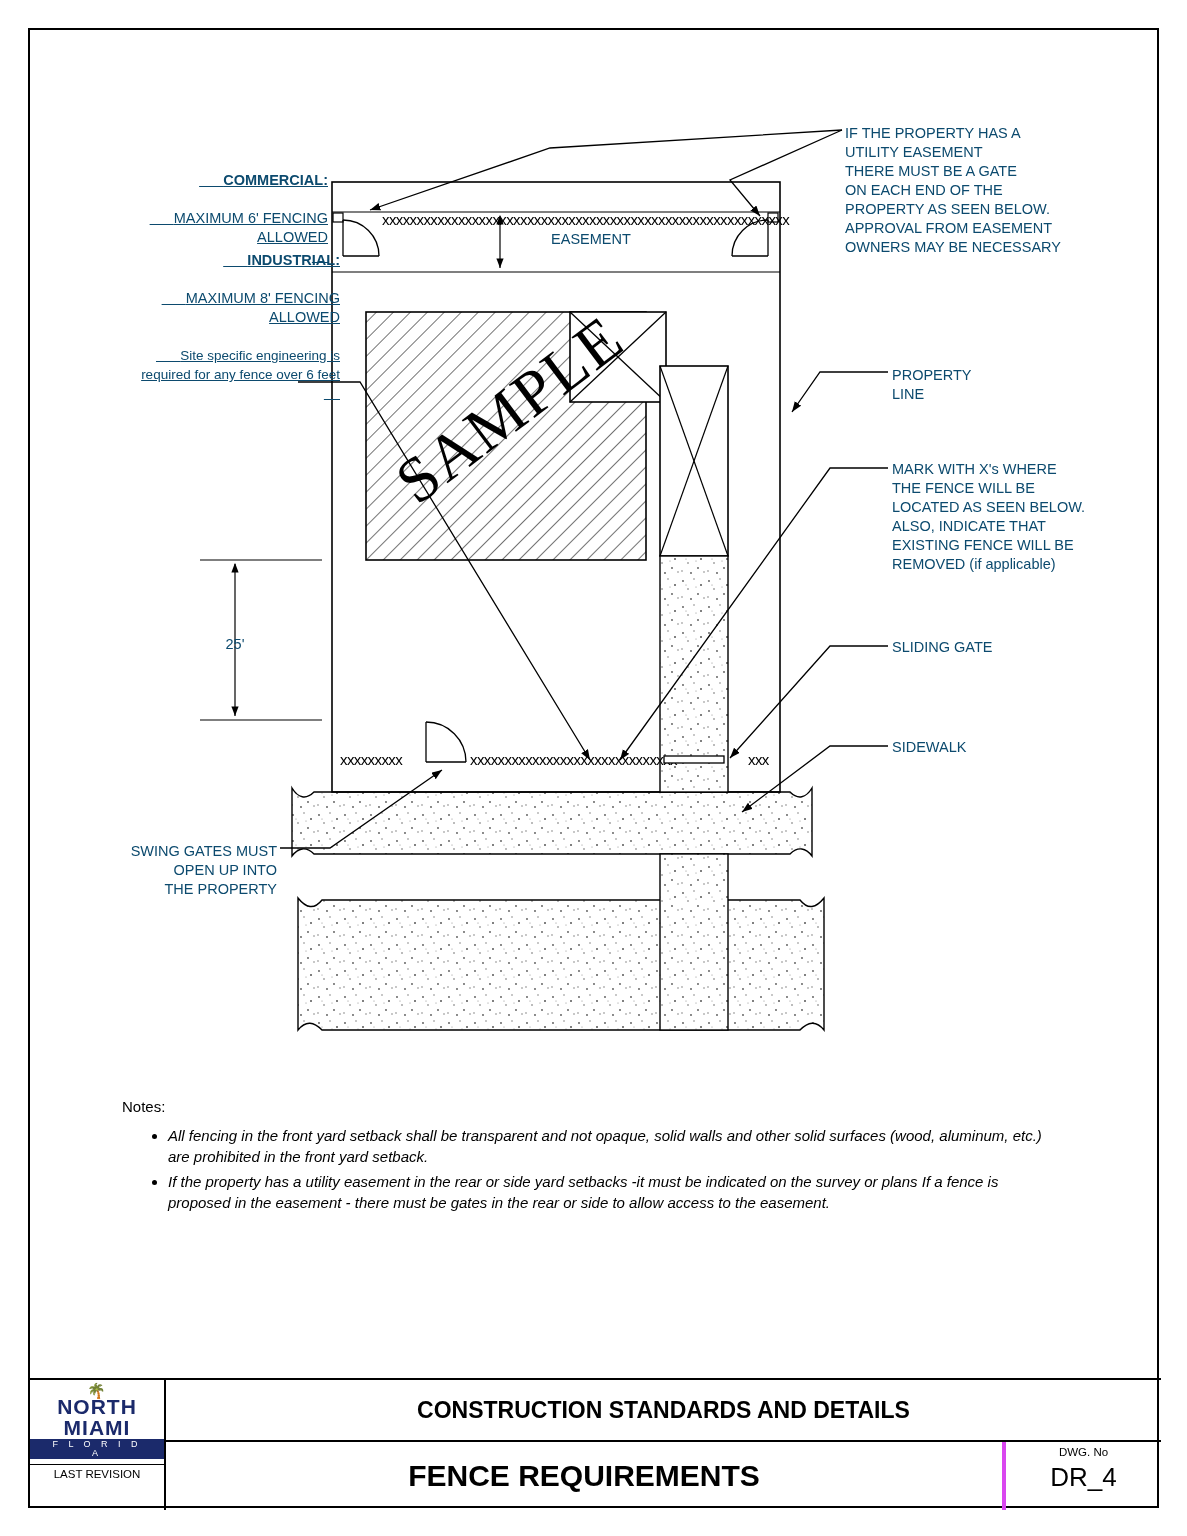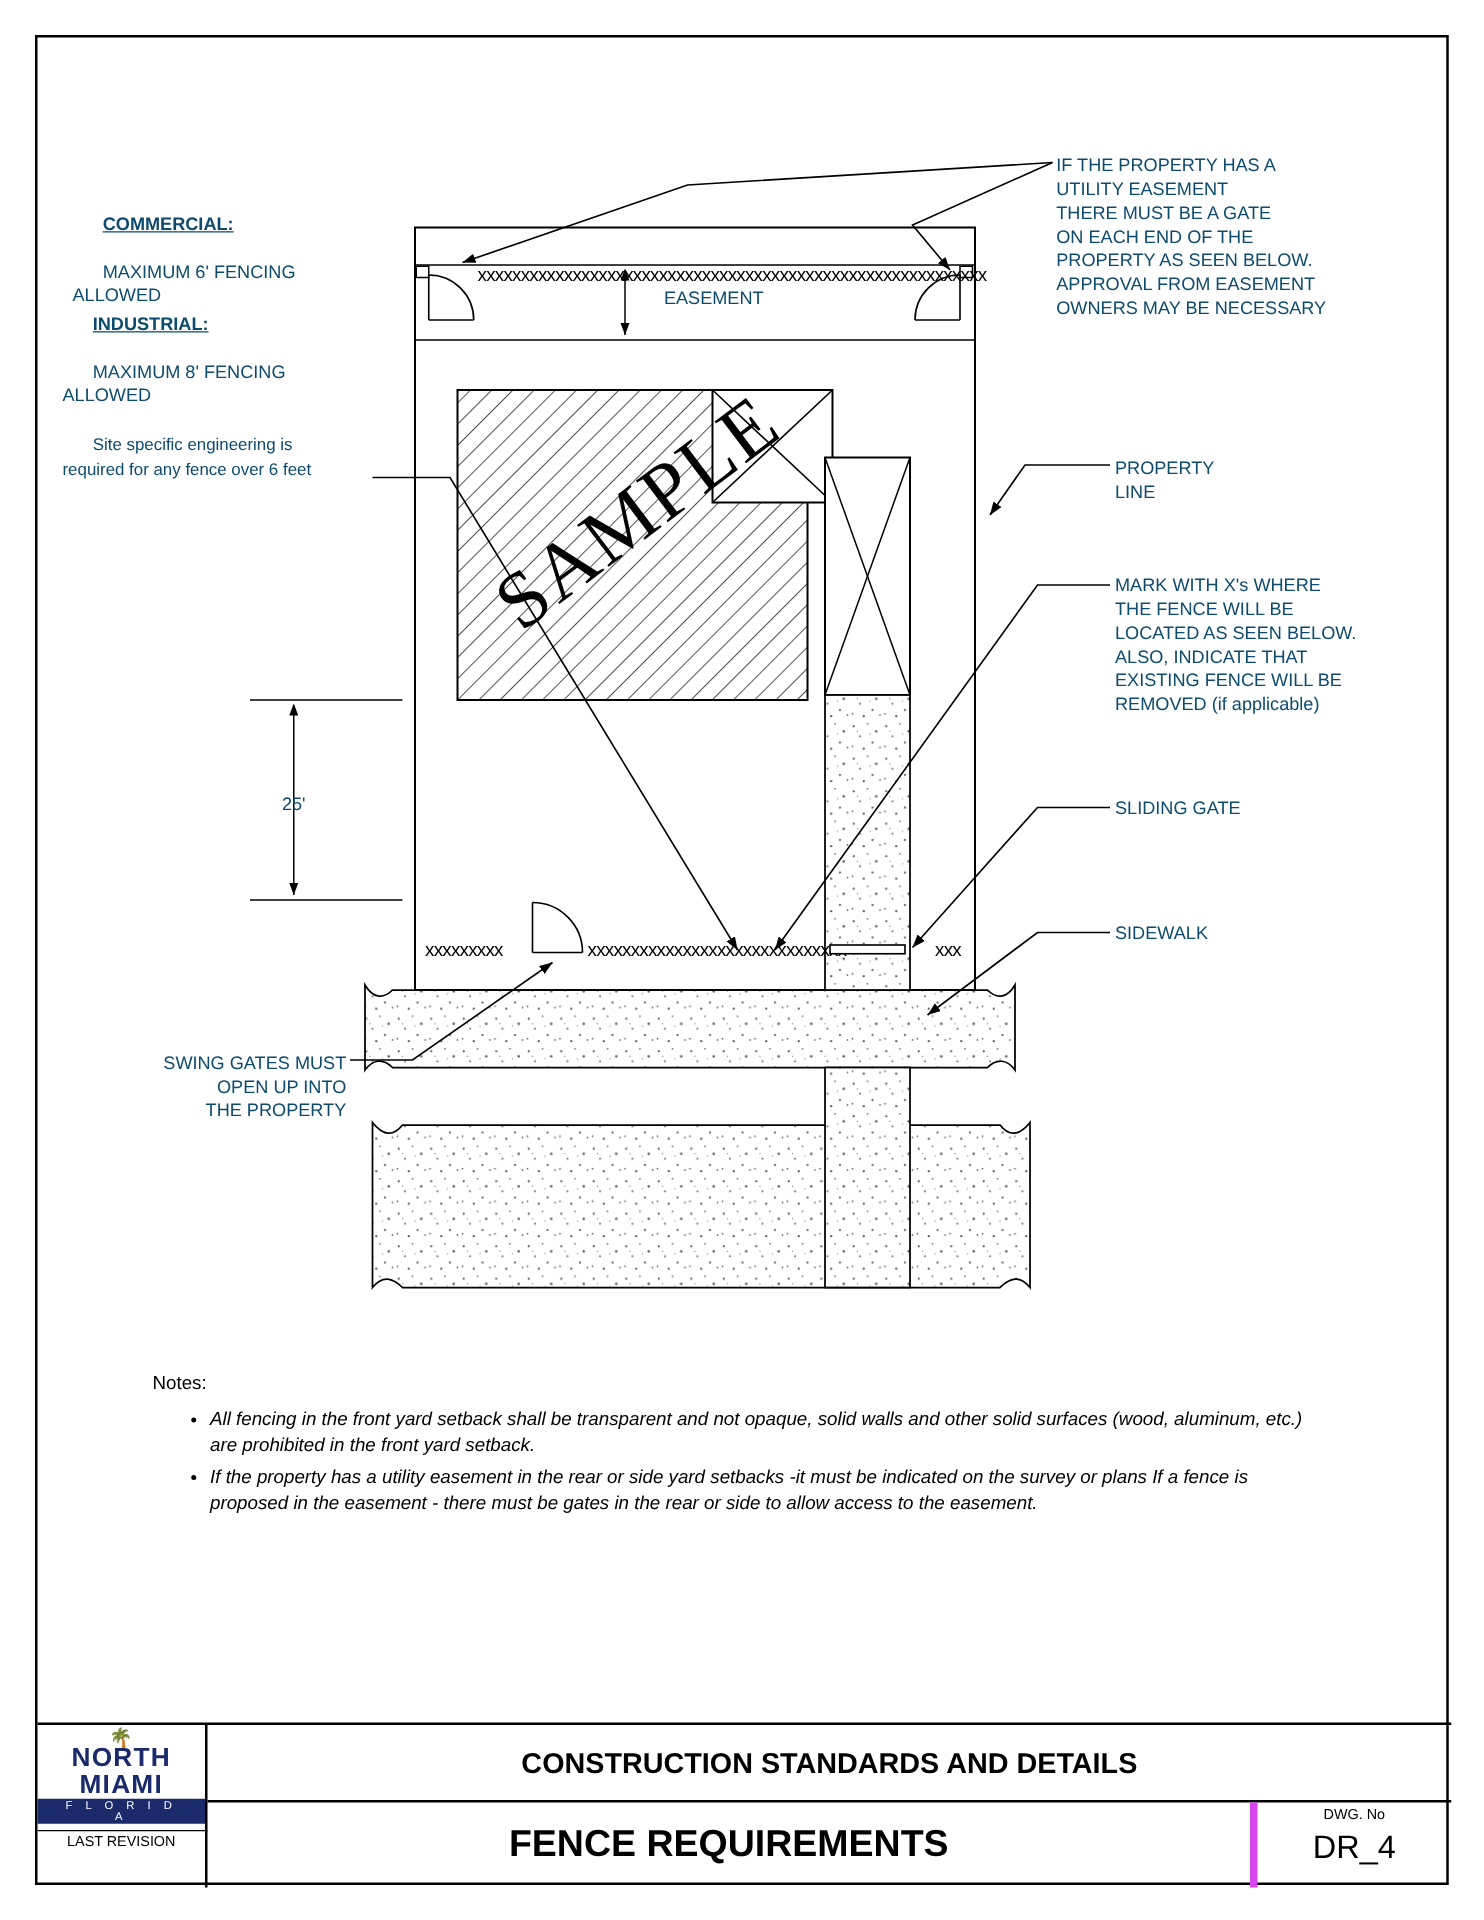--- a/index.html
+++ b/index.html
@@ -38,21 +38,21 @@
   }
   
   .txt {
     position: absolute;
     font-family: "Liberation Sans", sans-serif;
     font-size: 14.5px;
     line-height: 19px;
     color: #0c4a6e;
     white-space: pre-wrap;
   }
-  .txt.center { text-align: left; }
+  .txt.center { text-align: right; text-decoration: underline; }
   .txt.left { text-align: left; }
   .hdr {
     font-weight: bold;
     text-decoration: underline;
   }
   .small { font-size: 13.5px; }
 
   
   #blk-commercial { left: 28px; top: 122px; width: 270px; }
   #blk-industrial { left: 20px; top: 202px; width: 290px; }
@@ -60,21 +60,21 @@
   #blk-swing { left: 22px; top: 812px; width: 225px; text-align: right; }
 
   
   #blk-easementnote { left: 815px; top: 94px; width: 290px; }
   #blk-propline { left: 862px; top: 336px; width: 200px; }
   #blk-markx { left: 862px; top: 430px; width: 250px; }
   #blk-sliding { left: 862px; top: 608px; width: 200px; }
   #blk-sidewalk { left: 862px; top: 708px; width: 200px; }
 
   
-  #lbl-easement { left: 476px; top: 200px; width: 130px; text-align: center; }
+  #lbl-easement { left: 496px; top: 200px; width: 130px; text-align: center; }
   #lbl-25 { left: 185px; top: 605px; width: 40px; text-align: center; }
 
   .sample-text {
     position: absolute;
     left: 352px;
     top: 430px;
     font-family: "Liberation Serif", serif;
     font-size: 64px;
     letter-spacing: 2px;
     color: #000;
@@ -158,21 +158,21 @@
     display: flex;
     align-items: center;
     justify-content: center;
     font-size: 23px;
     font-weight: bold;
   }
   .tb-sub-cell {
     position: absolute;
     left: 136px; top: 62px;
     width: 840px; height: 68px;
-    border-right: 6px solid #d946ef;
+    border-right: 4px solid #d946ef;
     box-sizing: border-box;
     display: flex;
     align-items: center;
     justify-content: center;
     font-size: 30px;
     font-weight: bold;
   }
   .tb-dwg-cell {
     position: absolute;
     left: 976px; top: 62px;

